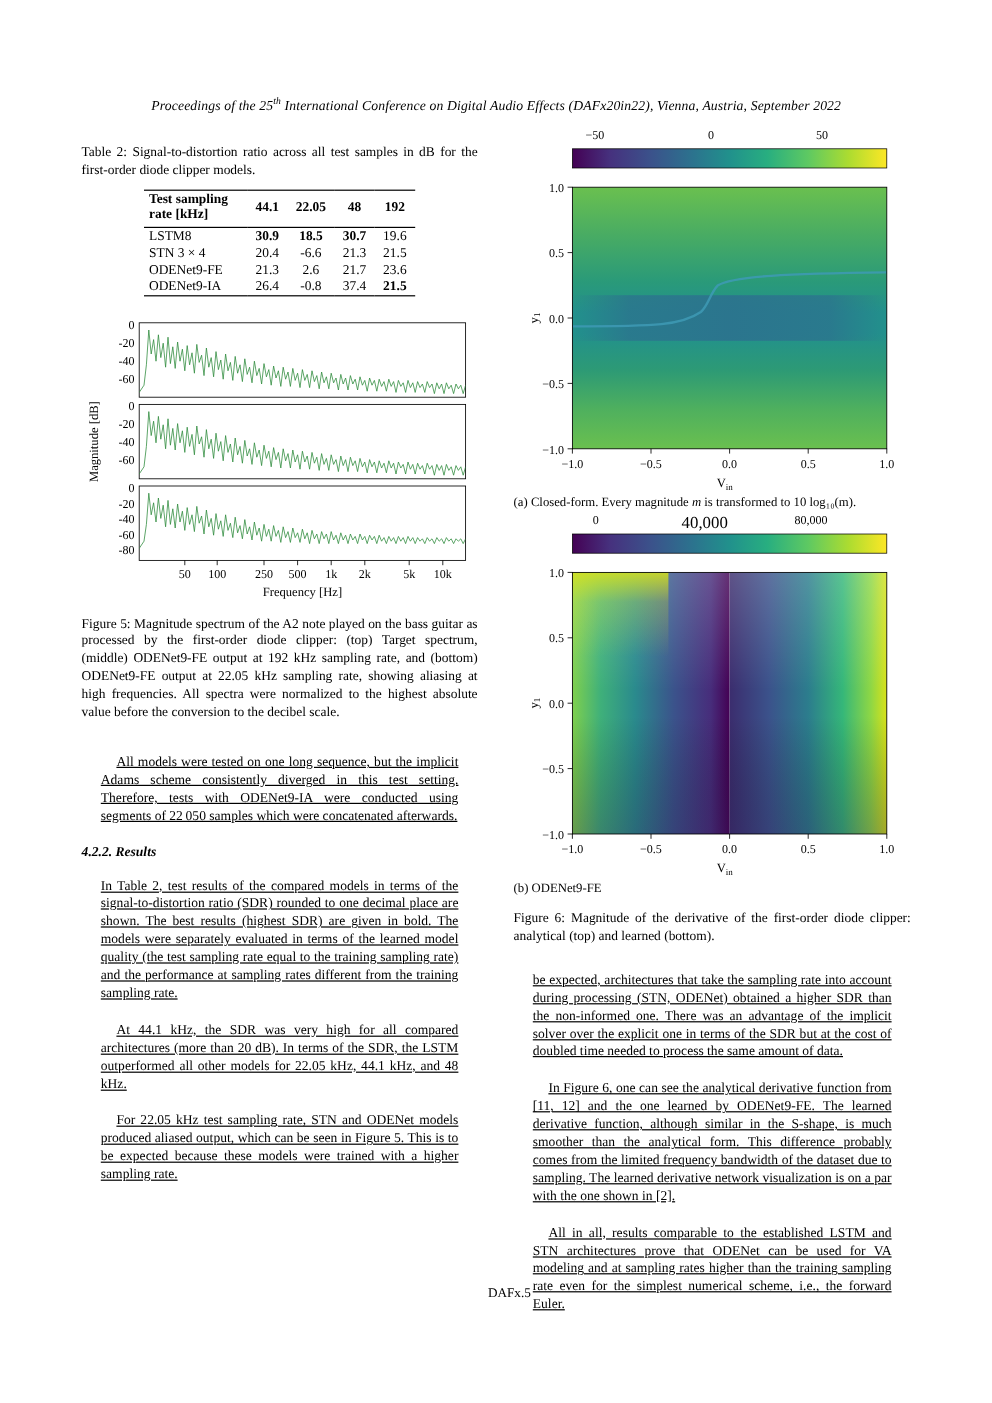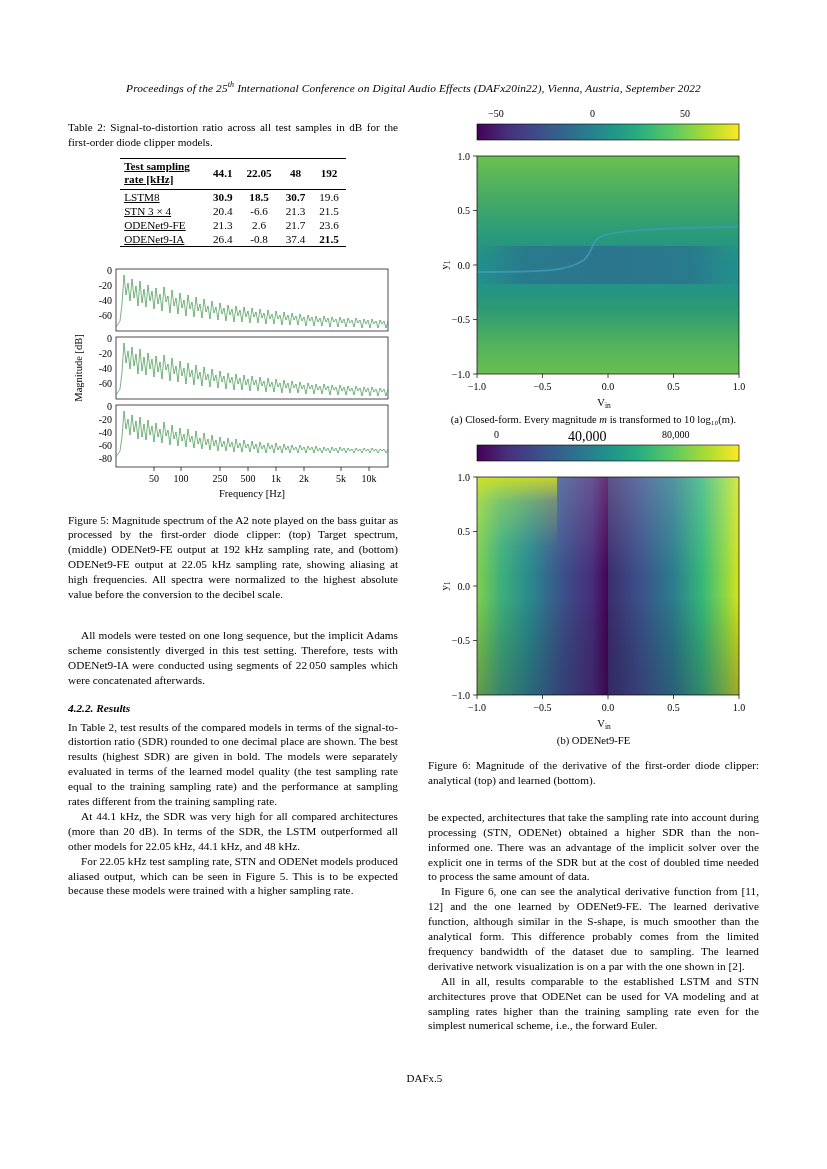--- a/index.html
+++ b/index.html
@@ -50,21 +50,22 @@
   .cap {
     font-size: 11.2px;
     line-height: 1.33;
     text-align: justify;
   }
   .para {
     font-size: 11.3px;
     line-height: 1.32;
     text-align: justify;
     text-indent: 13px;
-    margin: 0;
+    margin: 16px;
+    text-decoration: underline;
   }
   .para.noindent { text-indent: 0; }
   .sec-head {
     font-size: 11.3px;
     font-style: italic;
     font-weight: bold;
     margin: 14px 0 6px 0;
   }
 
   
@@ -81,21 +82,20 @@
   }
   table.sdr th, table.sdr td {
     padding: 1px 7px;
     text-align: center;
     white-space: nowrap;
   }
   table.sdr th.first, table.sdr td.first {
     text-align: left;
     padding-left: 4px;
     padding-right: 16px;
-    text-decoration: underline;
   }
   table.sdr tr.rule-top td, table.sdr tr.rule-top th { border-top: 1.1px solid #000; }
   table.sdr tr.rule-bot td, table.sdr tr.rule-bot th { border-bottom: 1.1px solid #000; }
   table.sdr thead th { padding-bottom: 3px; }
   table.sdr .hdr-multiline { line-height: 1.15; }
   .bold { font-weight: bold; }
 
   
   .fig5 {
     position: relative;
@@ -103,21 +103,21 @@
     height: 240px;
     margin-top: 14px;
   }
   .fig5 svg { display: block; }
 
   
   .heat-wrap { position: relative; width: 331px; }
   .heat-wrap svg { display: block; }
   .subcap {
     font-size: 10.6px;
-    text-align: center;
+    text-align: left;
     margin-top: 4px;
   }
   .footer {
     position: absolute;
     left: 11px;
     top: 1072px;
     width: 827px;
     text-align: center;
     font-size: 11px;
   }

